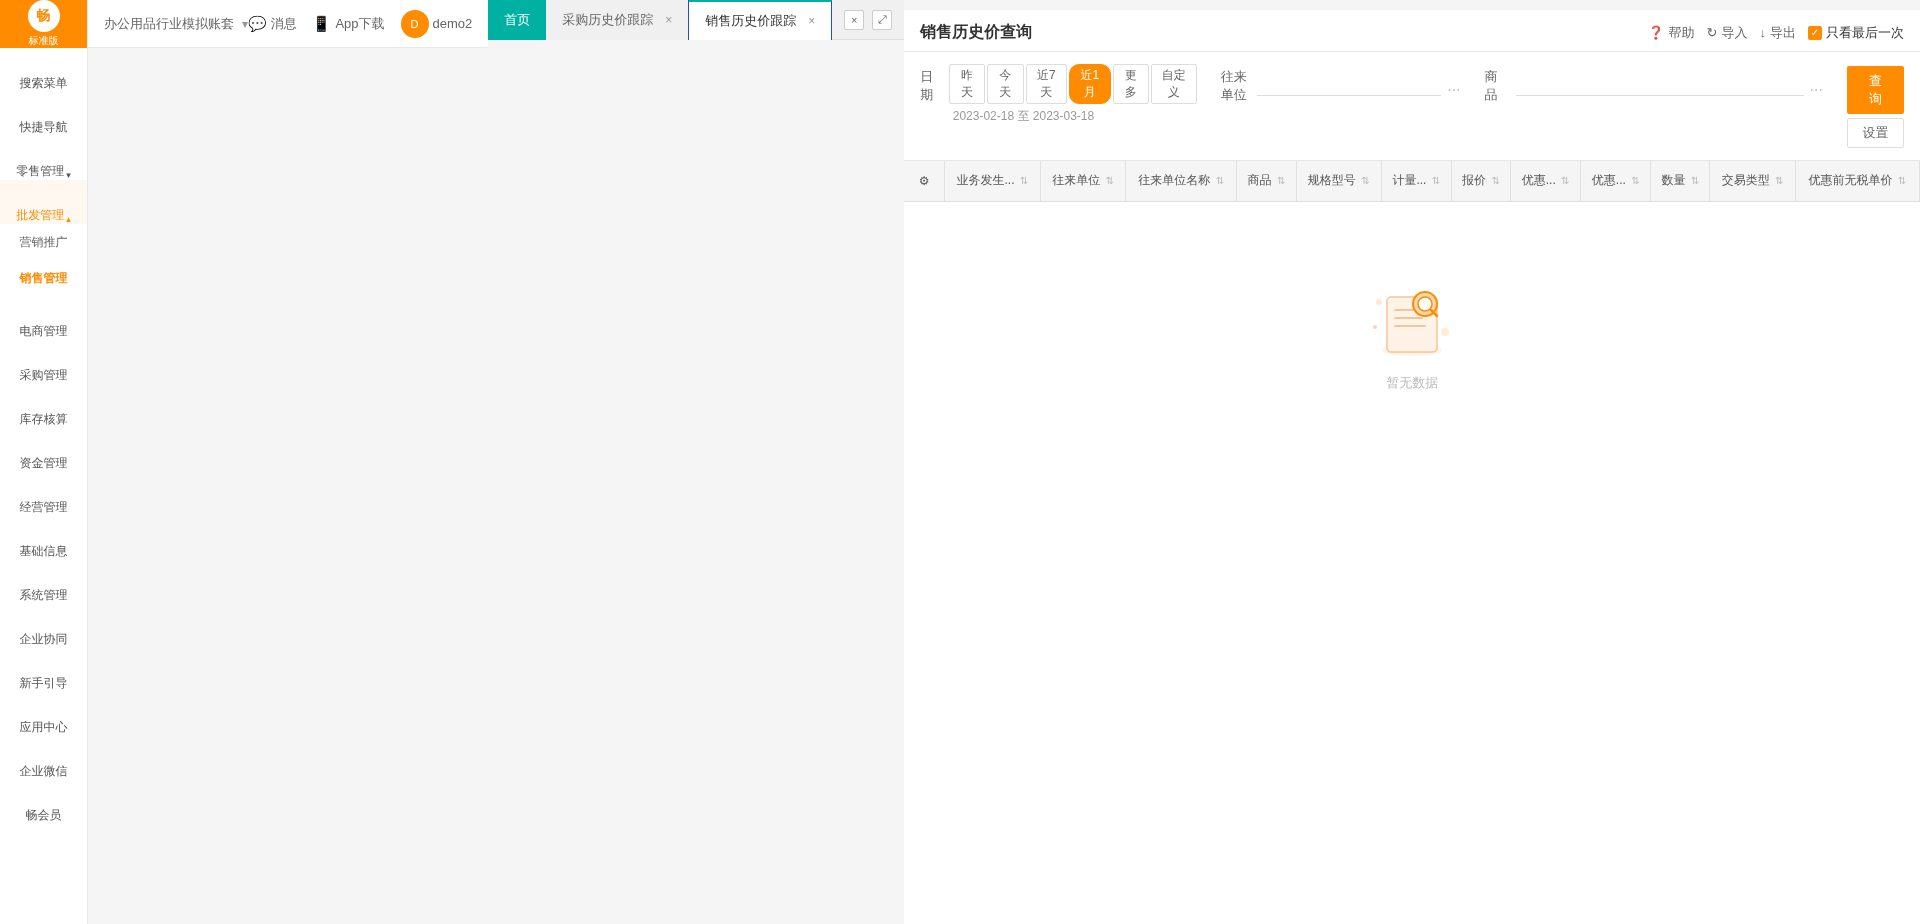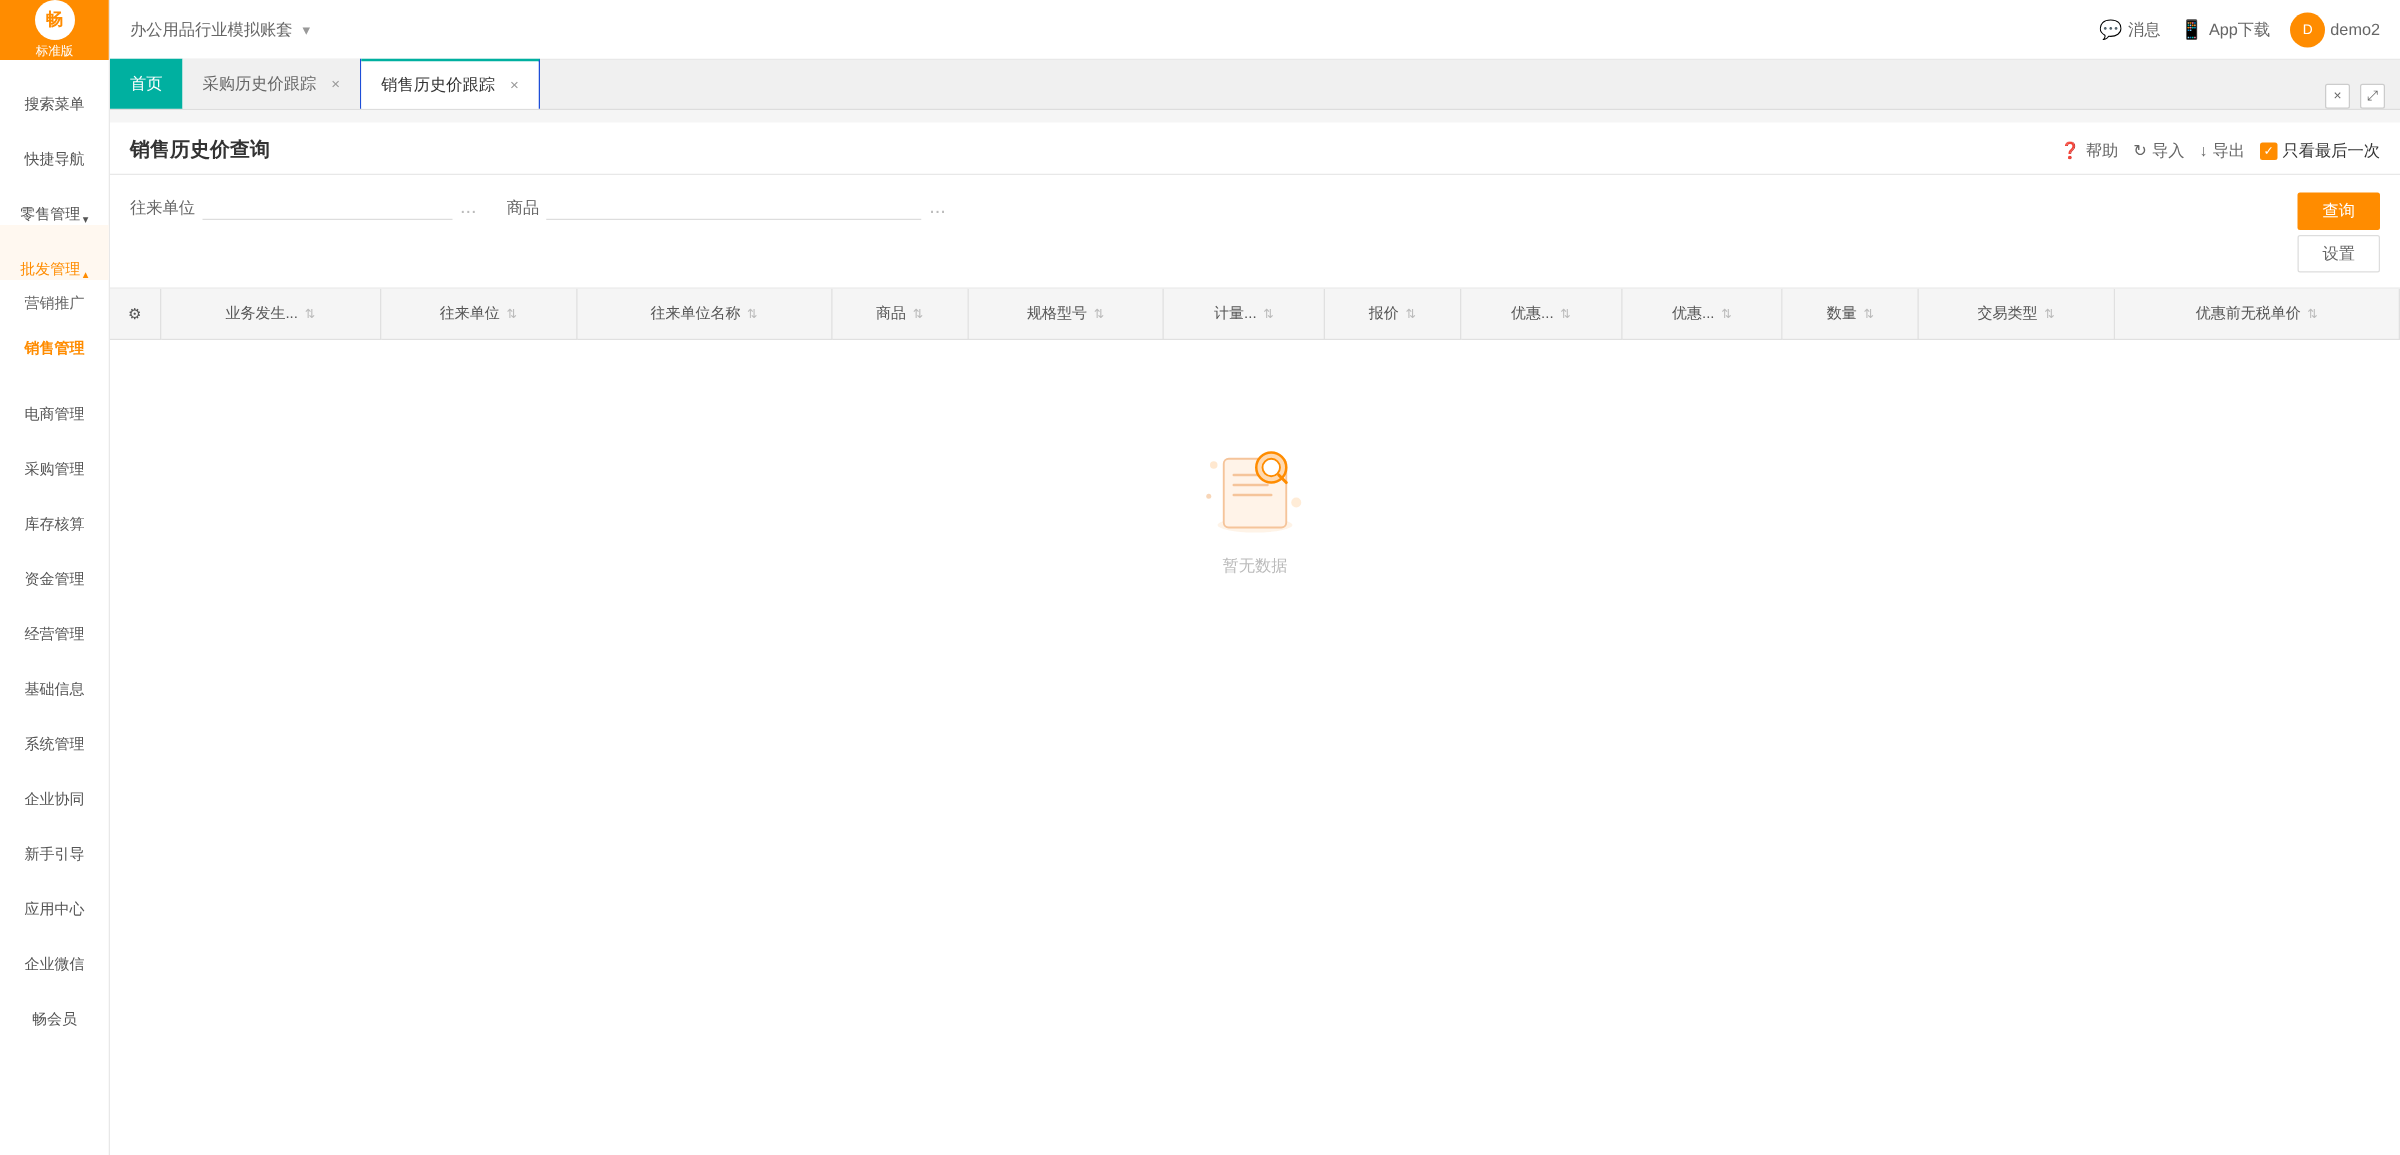--- a/index.html
+++ b/index.html
@@ -12,33 +12,33 @@
     .sidebar-logo-icon span { color: #ff8c00; font-size: 14px; font-weight: bold; }
     .sidebar-logo-text { color: #fff; font-size: 10px; margin-top: 2px; }
     .sidebar-item { height: 44px; display: flex; align-items: flex-end; justify-content: center; cursor: pointer; font-size: 12px; color: #555; border-bottom: none; transition: background 0.2s; flex-shrink: 0; }
     .sidebar-item.active { color: #ff8c00; background: #fff8f0; }
     .sidebar-item.has-arrow { position: relative; }
     .sidebar-item .arrow { font-size: 9px; margin-left: 2px; }
     .sidebar-sub-item { height: 36px; display: flex; align-items: center; justify-content: center; cursor: pointer; font-size: 12px; color: #555; }
     .sidebar-sub-item.active { color: #ff8c00; }
 
     
-    .main { flex: 1; display: flex; flex-direction: column; height: 924px; overflow: hidden; }
+    .main { flex: 1; display: flex; height: 924px; overflow: hidden; }
 
     
     .topbar { height: 48px; background: #fff; display: flex; align-items: center; padding: 0 16px; border-bottom: 1px solid #e8e8e8; justify-content: space-between; flex-shrink: 0; }
     .topbar-left { display: flex; align-items: center; gap: 8px; }
     .topbar-app-name { font-size: 13px; color: #666; }
     .topbar-dropdown { font-size: 12px; color: #999; cursor: pointer; }
     .topbar-right { display: flex; align-items: center; gap: 16px; }
     .topbar-right-item { display: flex; align-items: center; gap: 4px; font-size: 13px; color: #666; cursor: pointer; }
     .avatar { width: 28px; height: 28px; border-radius: 50%; background: #ff8c00; display: flex; align-items: center; justify-content: center; color: #fff; font-size: 11px; }
 
     
-    .tabbar { height: 40px; background: #f0f0f0; display: flex; align-items: flex-end; padding: 0; flex-shrink: 0; border-bottom: 1px solid #ddd; }
+    .tabbar { height: 40px; background: #f0f0f0; display: flex; align-items: center; padding: 0; flex-shrink: 0; border-bottom: 1px solid #ddd; }
     .tab { height: 40px; display: flex; align-items: center; padding: 0 16px; cursor: pointer; font-size: 13px; color: #666; border-right: 1px solid #1d4ed8; gap: 8px; background: #f0f0f0; }
     .tab.active { background: #fff; color: #333; border-top: 2px solid #00b0a0; }
     .tab:first-child { background: #00b0a0; color: #fff; border: none; }
     .tab-close { font-size: 12px; color: #999; cursor: pointer; margin-left: 4px; }
     .tabbar-actions { margin-left: auto; display: flex; align-items: center; padding: 0 12px; gap: 8px; }
     .tabbar-action-btn { width: 20px; height: 20px; border: 1px solid #ccc; background: #fff; cursor: pointer; display: flex; align-items: center; justify-content: center; font-size: 11px; color: #666; border-radius: 2px; }
 
     
     .content { flex: 1; background: #fff; overflow: hidden; display: flex; flex-direction: column; margin-top: 10px; }
 
@@ -205,20 +205,34 @@
         </div>
         <label class="checkbox-label">
           <div class="checkbox-checked"></div>
           <span>只看最后一次</span>
         </label>
       </div>
     </div>
 
     <div style="padding: 8px 16px; border-bottom: 1px solid #e8e8e8;">
       <div class="filter-row" style="display:flex;align-items:flex-start;gap:24px;">
+        <div class="filter-group" style="display:flex;align-items:flex-start;gap:6px;">
+          <span class="filter-label" style="margin-top:4px;">日期</span>
+          <div style="display:flex;flex-direction:column;gap:4px;">
+            <div class="date-btns">
+              <button class="date-btn">昨天</button>
+              <button class="date-btn">今天</button>
+              <button class="date-btn">近7天</button>
+              <button class="date-btn active">近1月</button>
+              <button class="date-btn">更多</button>
+              <button class="date-btn">自定义</button>
+            </div>
+            <span class="date-range">2023-02-18 至 2023-03-18</span>
+          </div>
+        </div>
 
         <div class="filter-group" style="display:flex;align-items:center;gap:6px;margin-top:4px;">
           <span class="filter-label">往来单位</span>
           <input class="filter-input" type="text" style="width: 200px; border-top: none; border-right: none; border-left: none; border-image: initial; border-bottom: 1px solid rgb(221, 221, 221); outline: none; padding: 2px 4px; font-size: 13px;">
           <span class="filter-input-dots" style="color:#bbb;cursor:pointer;">...</span>
         </div>
 
         <div class="filter-group" style="display:flex;align-items:center;gap:6px;margin-top:4px;">
           <span class="filter-label">商品</span>
           <input class="filter-input" type="text" style="width: 300px; border-top: none; border-right: none; border-left: none; border-image: initial; border-bottom: 1px solid rgb(221, 221, 221); outline: none; padding: 2px 4px; font-size: 13px;">

